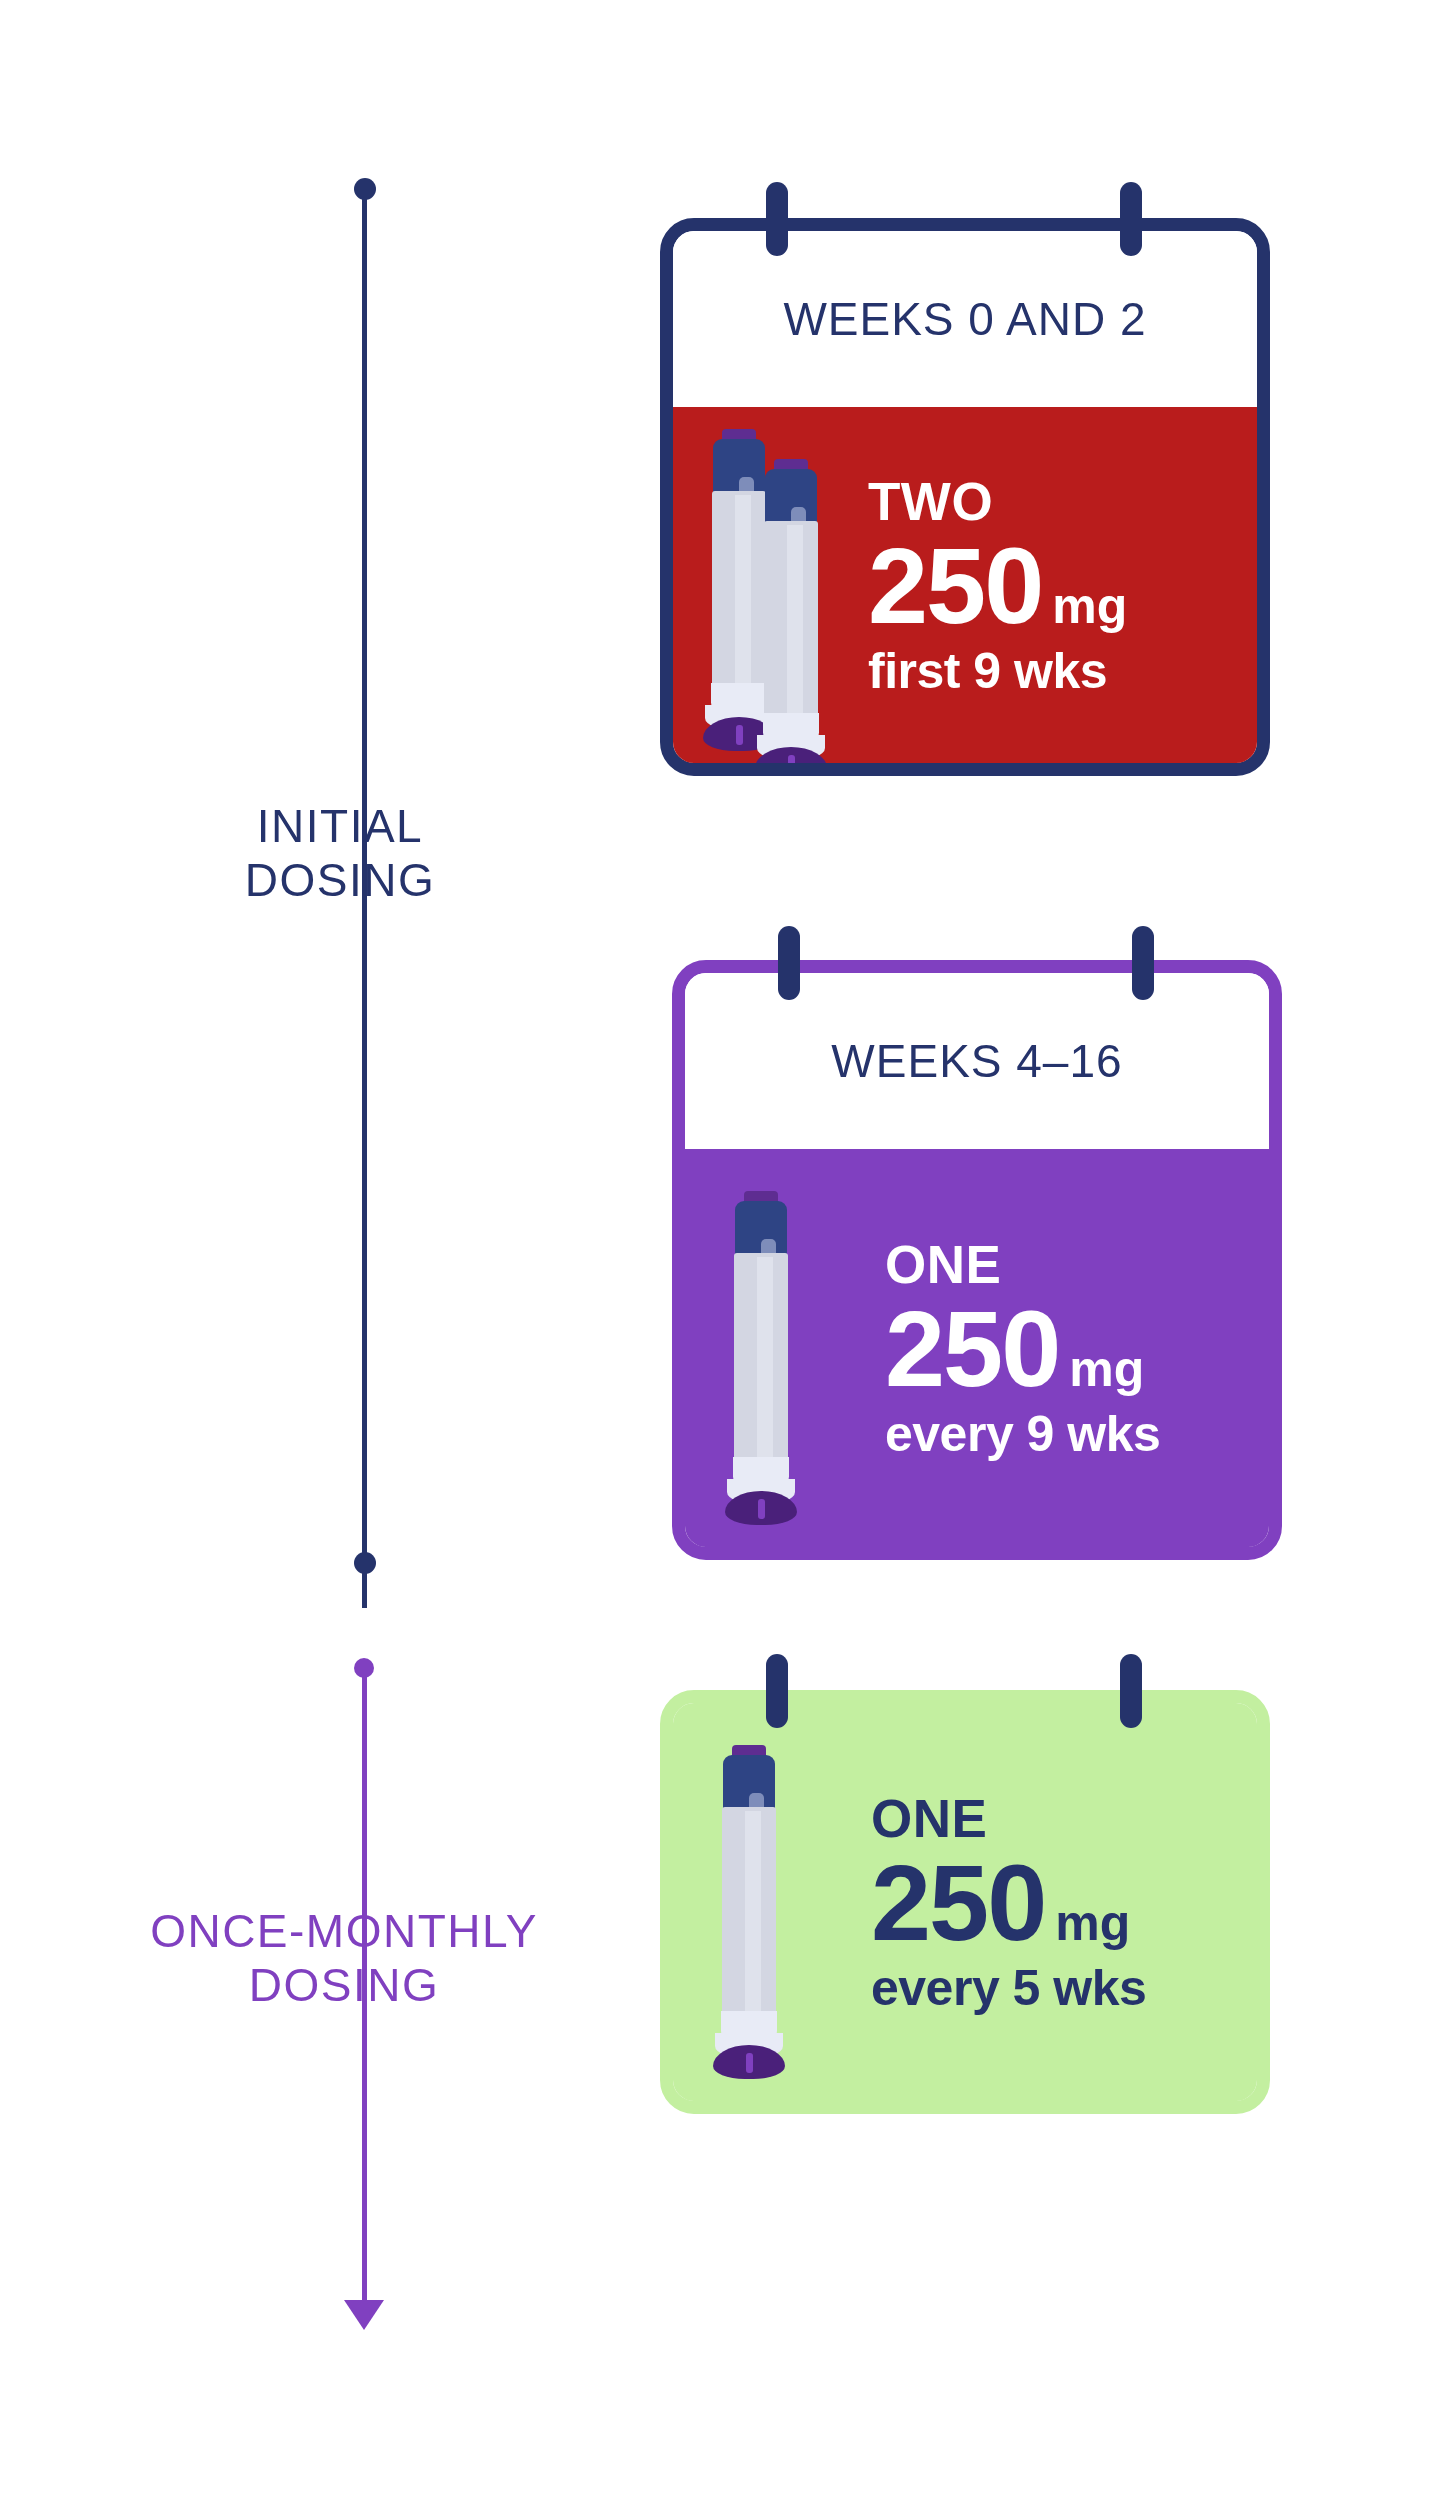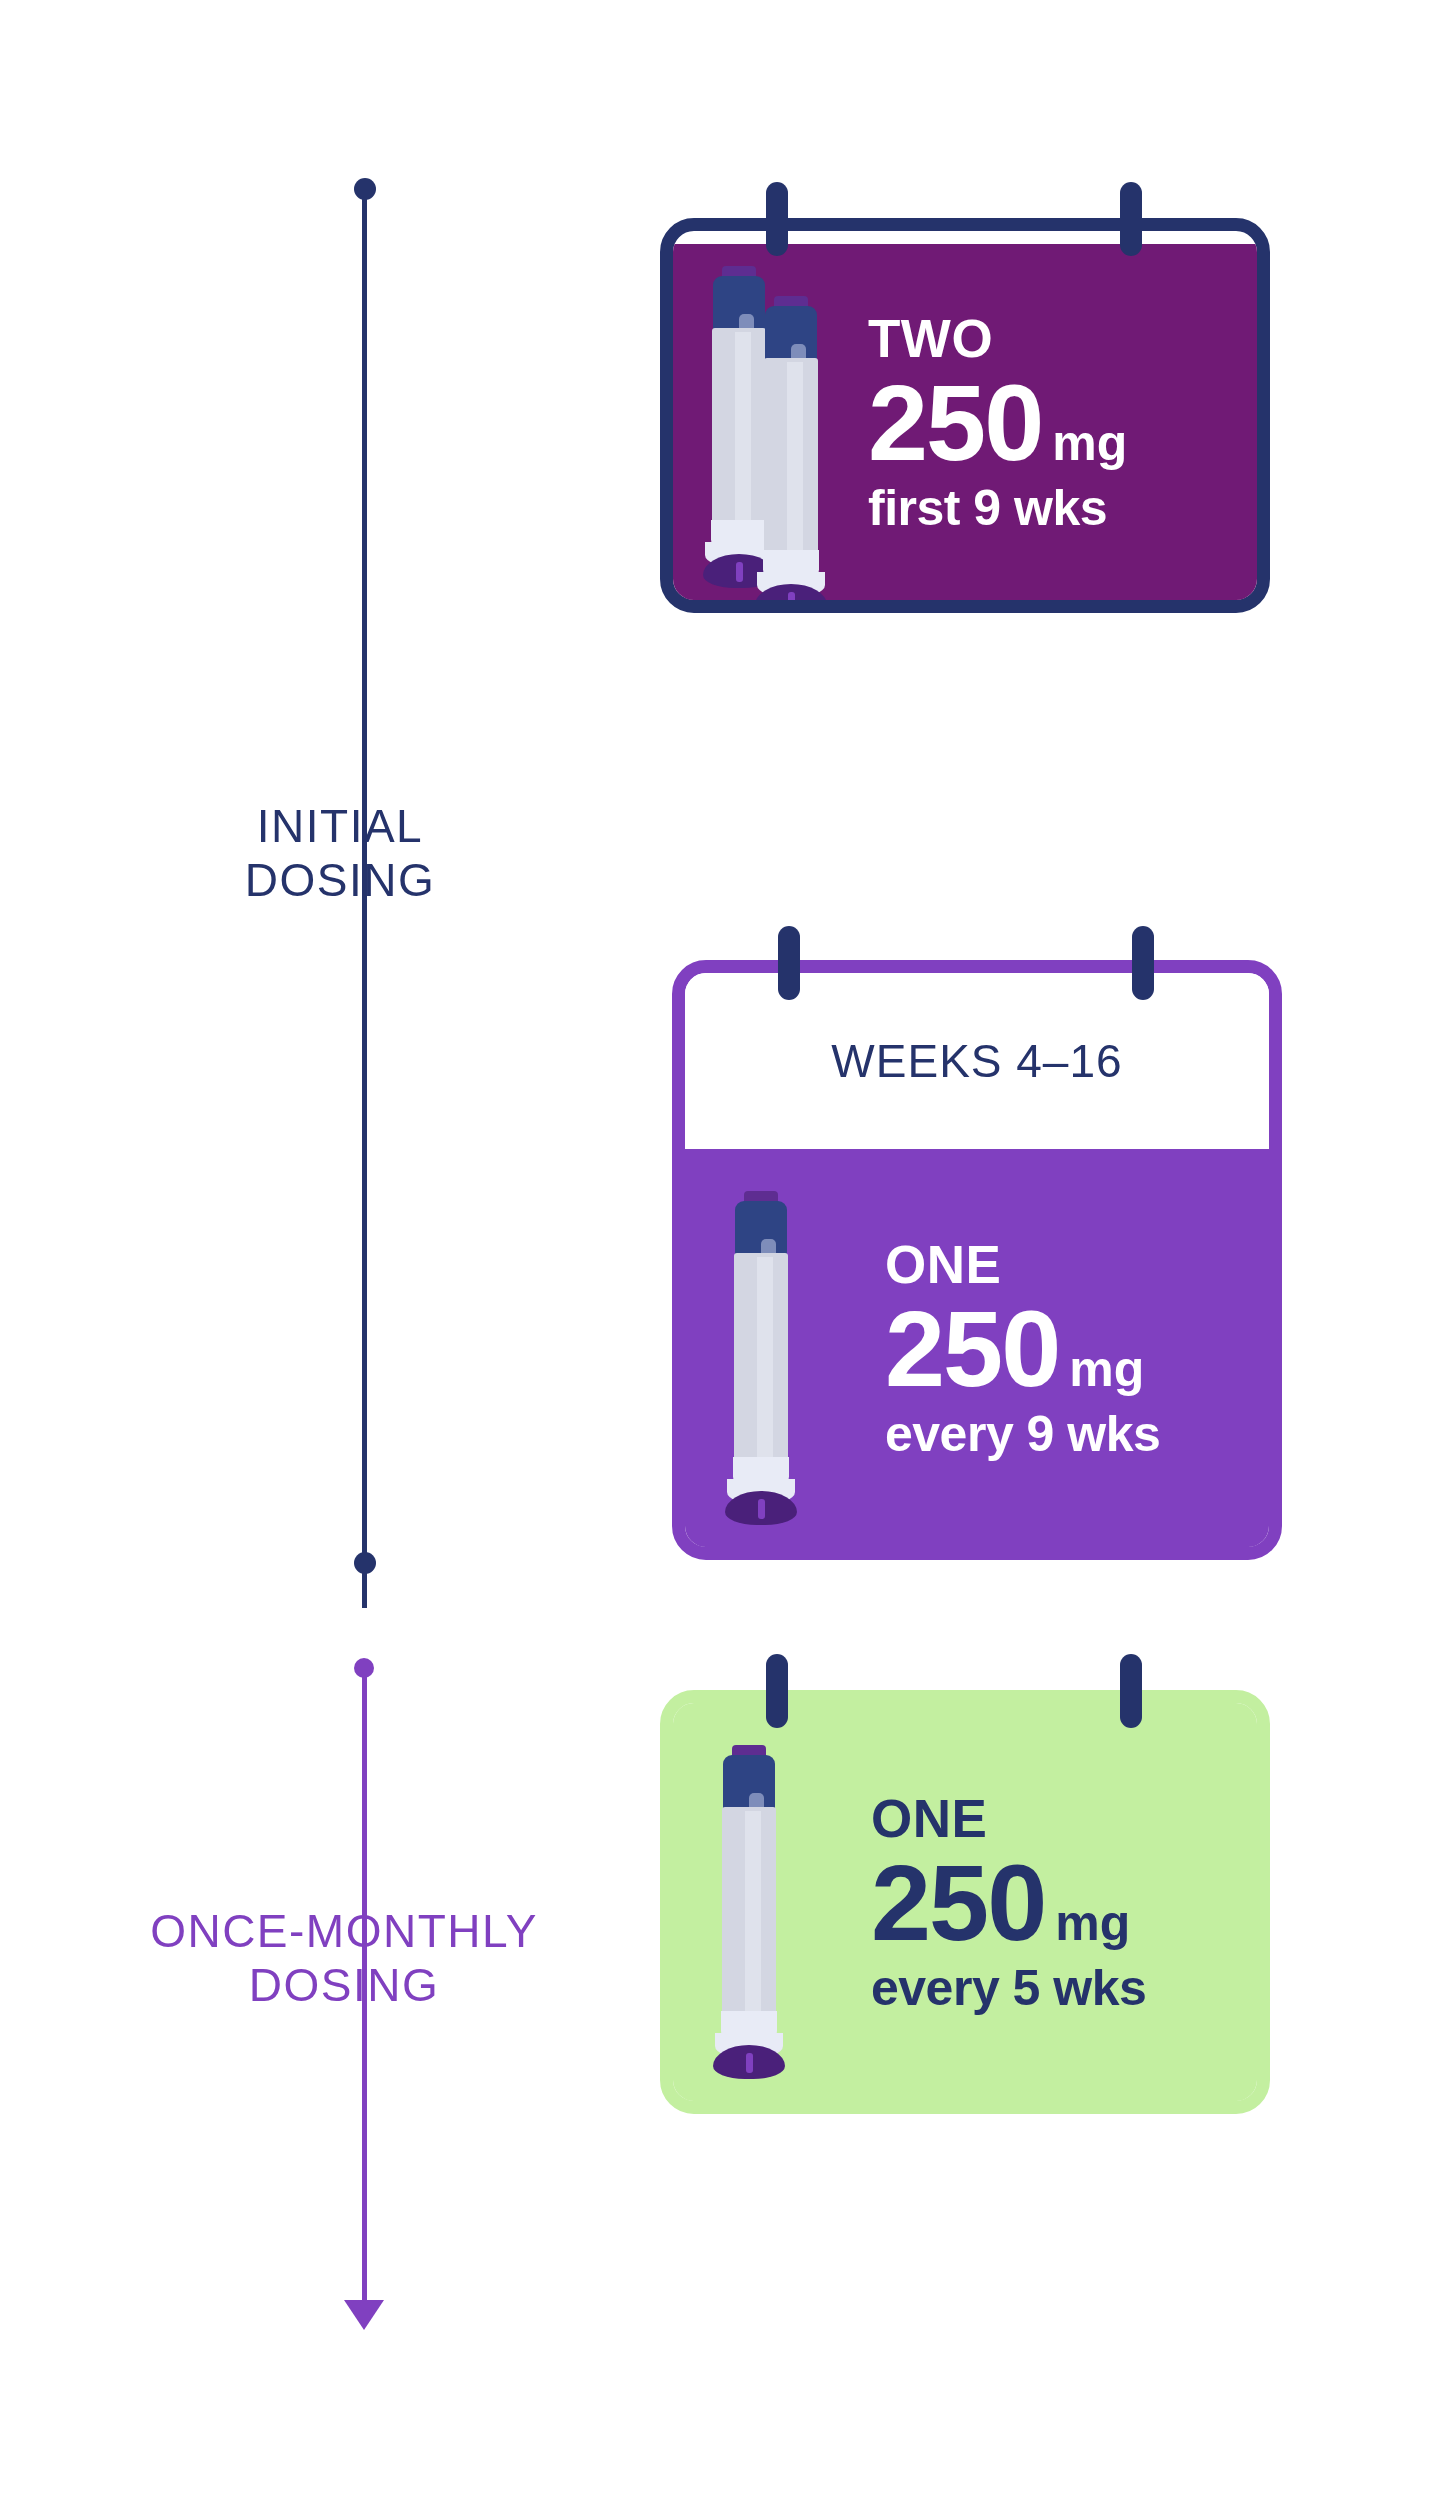--- a/index.html
+++ b/index.html
@@ -87,21 +87,21 @@
     white-space: nowrap;
   }
   .card-body {
     position: relative;
     display: flex;
     align-items: center;
     box-sizing: border-box;
   }
 
   .card-1 { left: 660px; top: 218px;  border: 13px solid #25336B; }
-  .card-1 .card-body { background: #701a75; height: 356px; margin-top: 13px; }
+  .card-1 .card-body { background: #b91c1c; height: 356px; }
   .card-2 { left: 672px; top: 960px;  border: 13px solid #8040C0; }
   .card-2 .card-body { background: #8040C0; height: 398px; }
   .card-3 { left: 660px; top: 1690px; border: 13px solid #C3EFA0; }
   .card-3 .card-body { background: #C3EFA0; height: 398px; }
 
   
   .ring {
     position: absolute;
     width: 22px;
     height: 74px;
@@ -214,20 +214,23 @@
   <div class="stage-label initial">INITIAL
 DOSING</div>
 
   <div class="stage-label monthly">ONCE-MONTHLY
 DOSING</div>
 
   <div class="ring" style="left:766px; top:182px;"></div>
   <div class="ring" style="left:1120px; top:182px;"></div>
 
   <div class="card card-1">
+    <div class="card-header">
+      <span class="card-header-text">WEEKS 0 AND 2</span>
+    </div>
     <div class="card-body">
 
       <div class="pen" style="left:32px; top:22px;">
         <div class="pen-cap-tip"></div>
         <div class="pen-cap"></div>
         <div class="pen-cap-dot"></div>
         <div class="pen-barrel" style="height:196px;"></div>
         <div class="pen-barrel-hl" style="height:190px;"></div>
         <div class="pen-flare" style="left:6px; top:254px; width:56px; height:36px; border-radius:0 0 46% 46%;"></div>
         <div class="pen-flare" style="left:0px; top:276px; width:68px; height:26px; border-radius:0 0 50% 50%;"></div>

